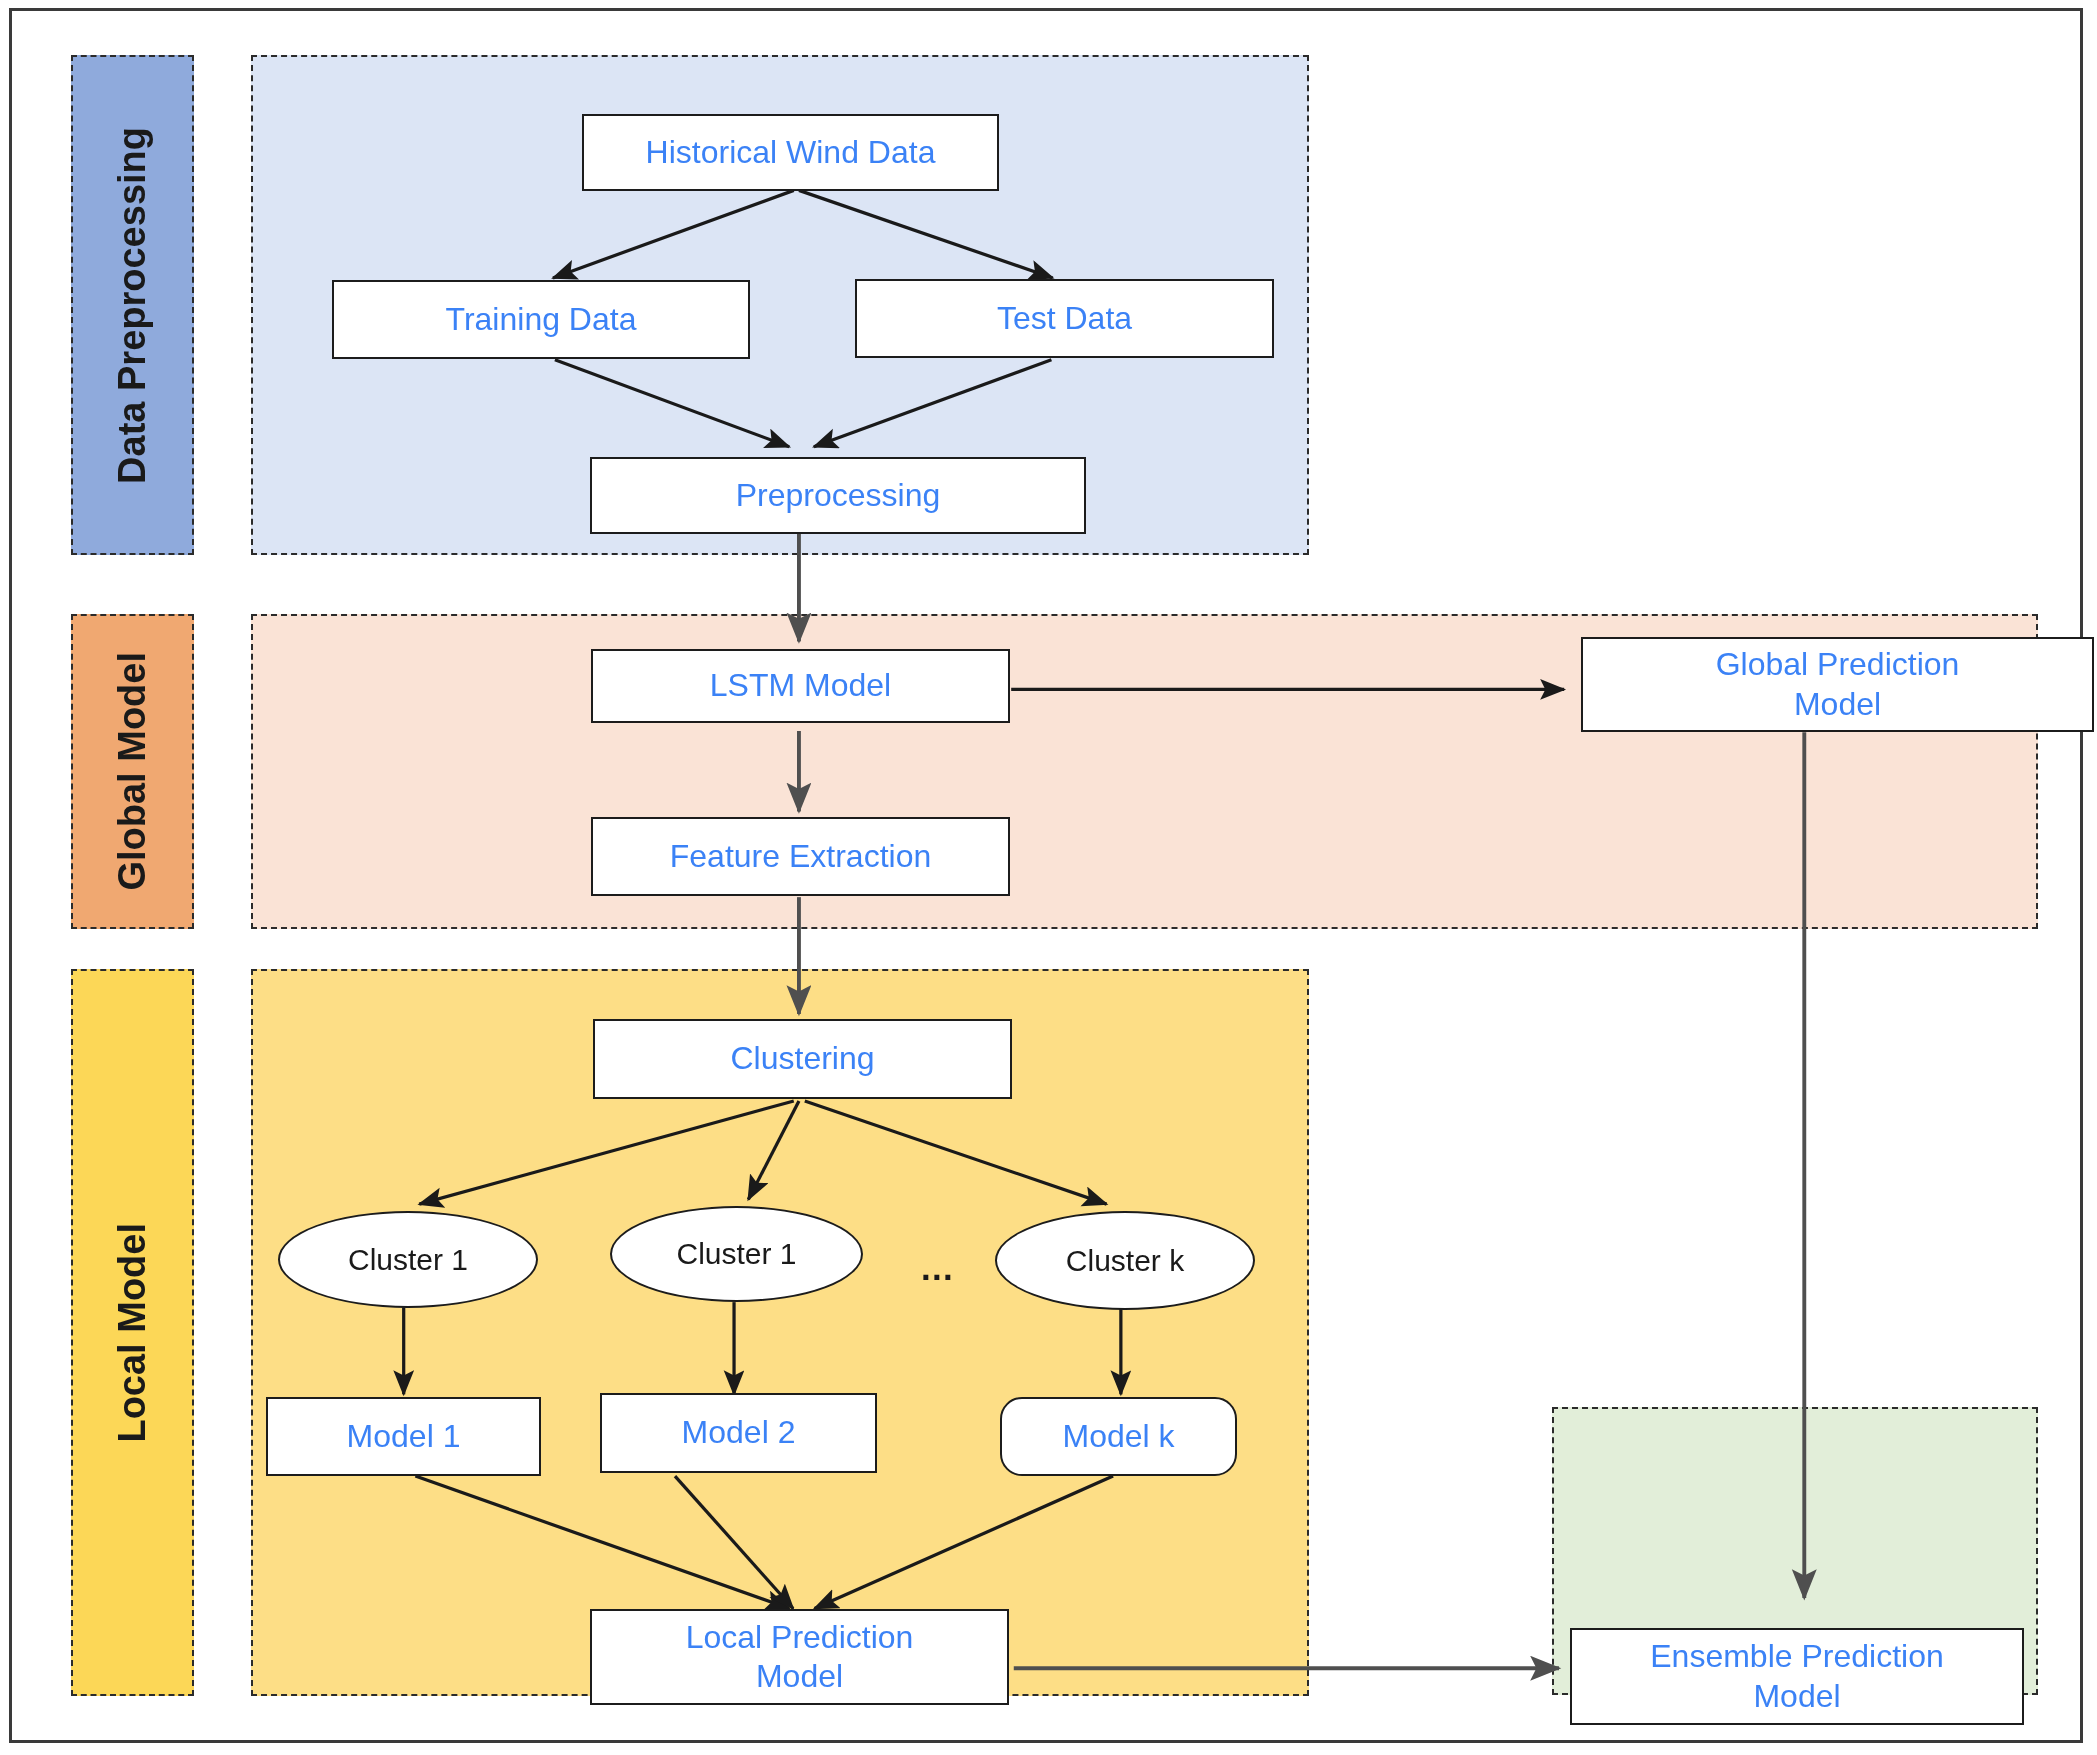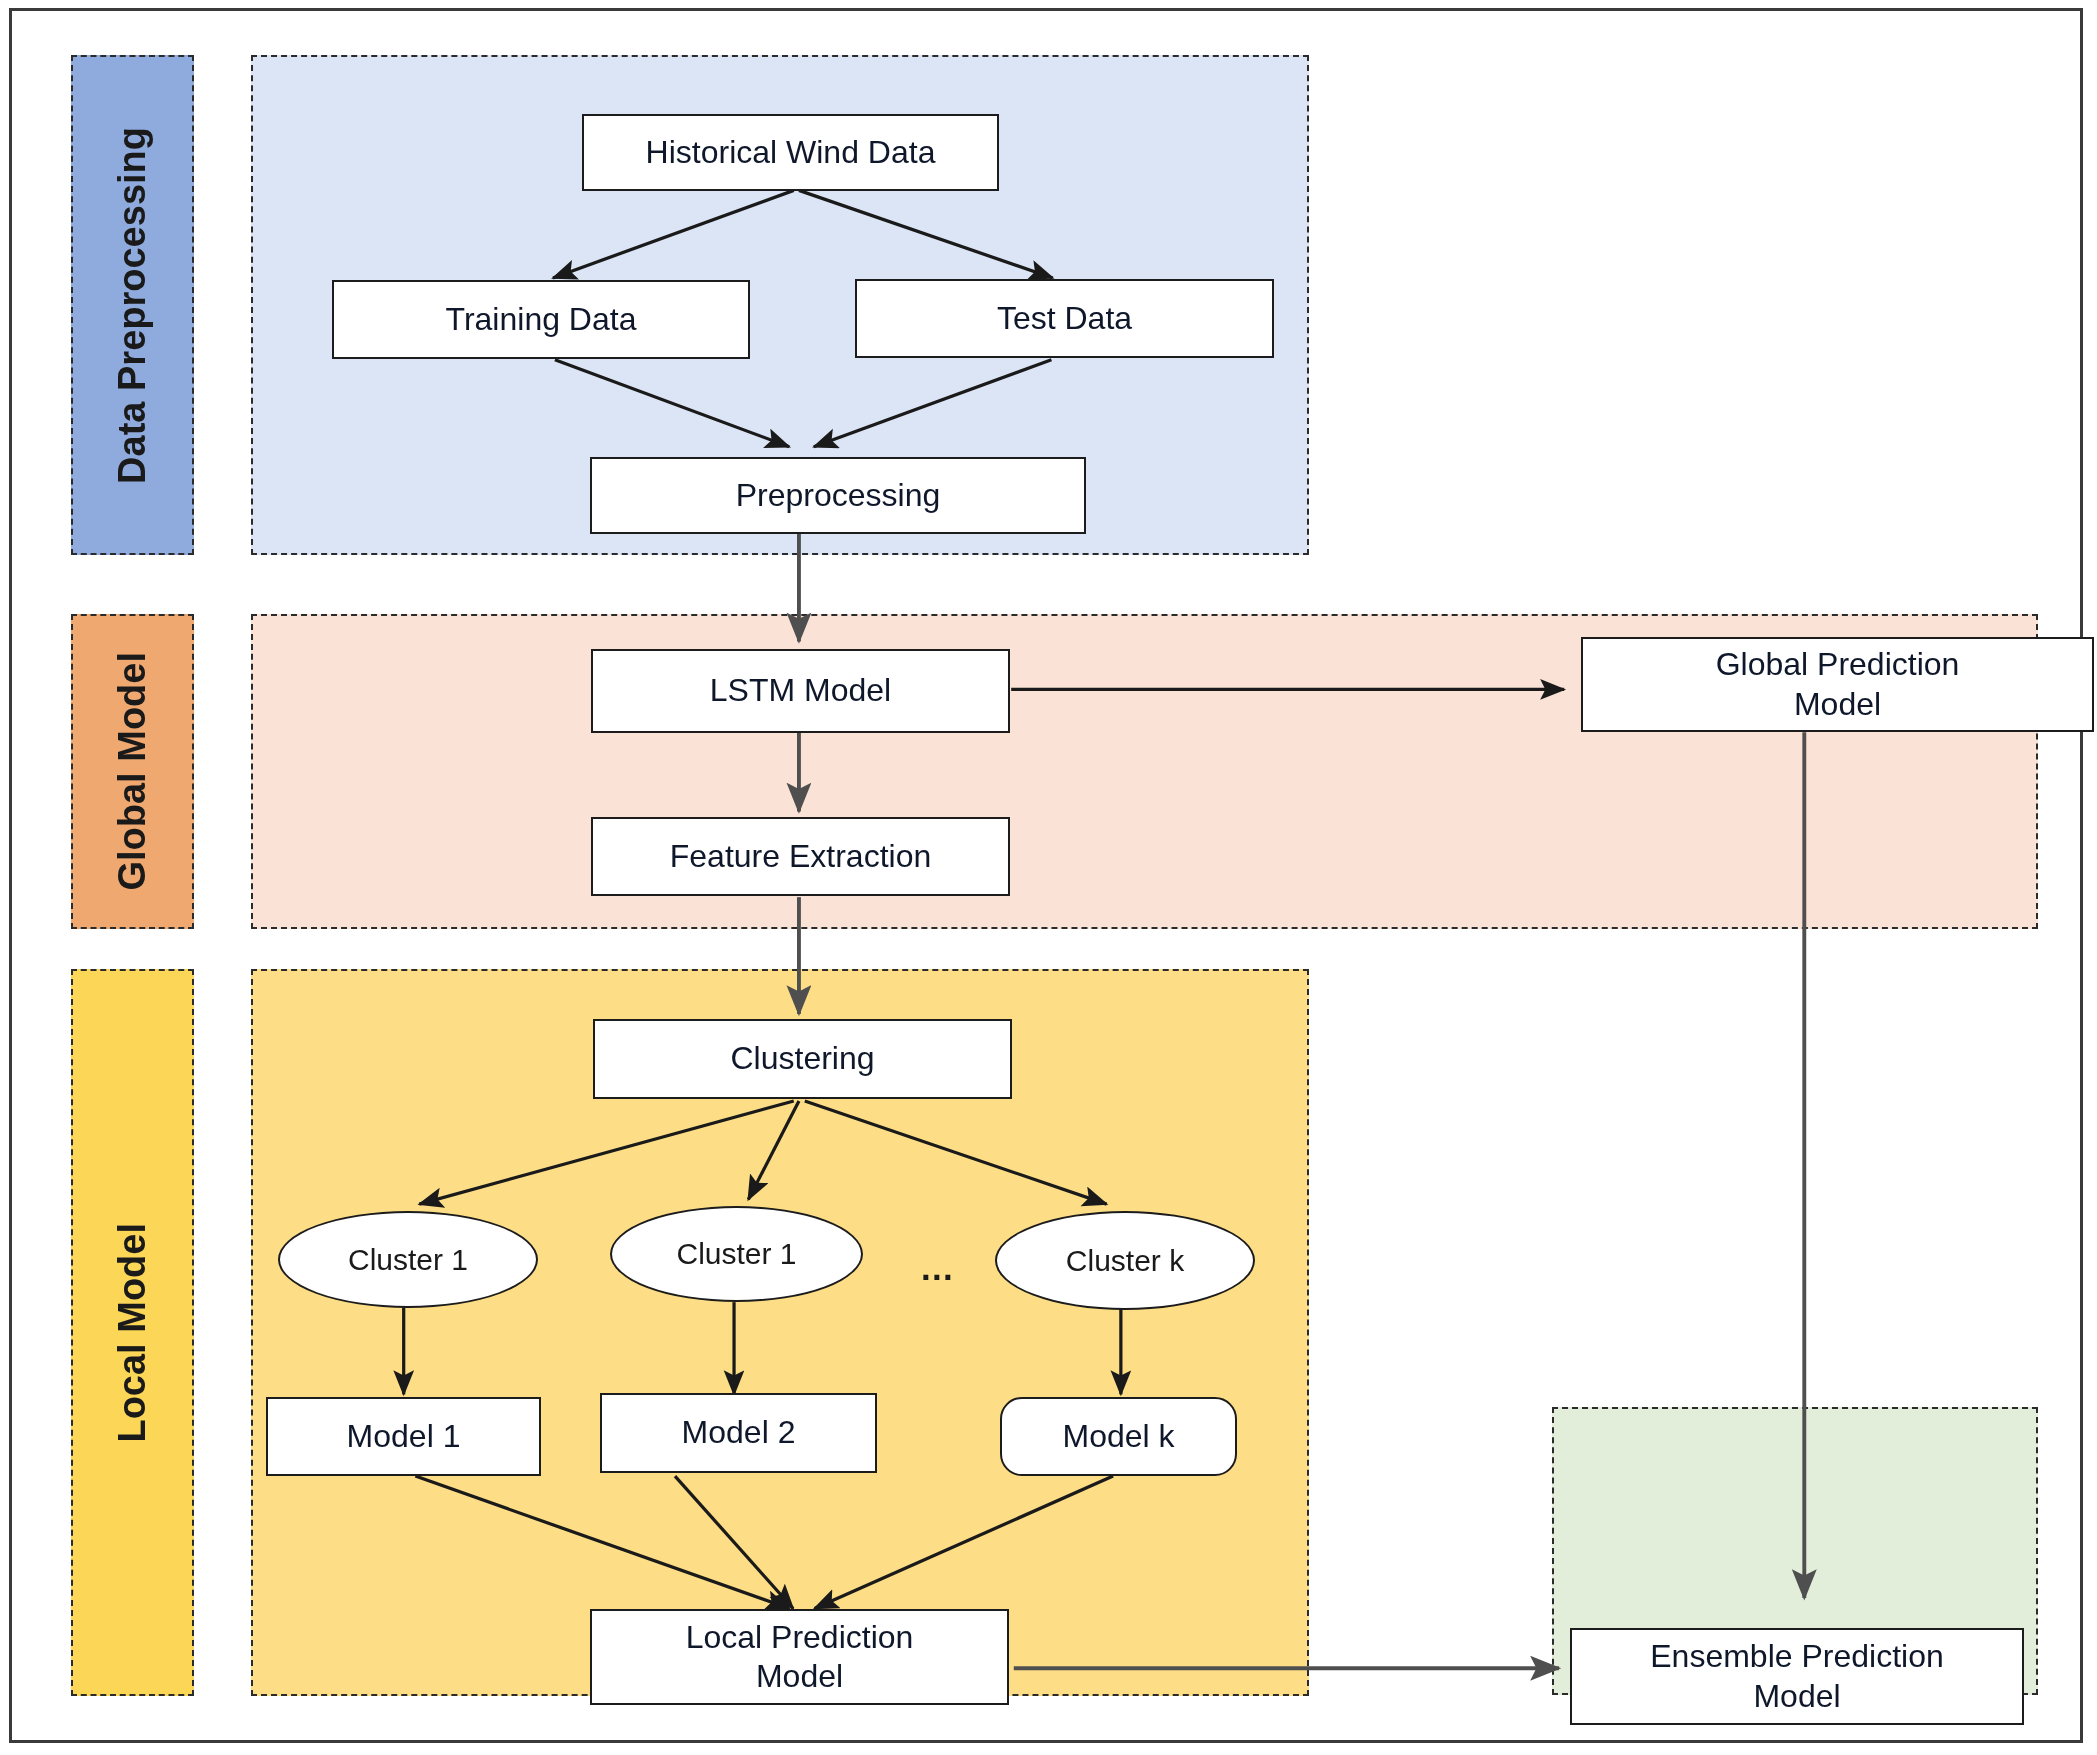--- a/index.html
+++ b/index.html
@@ -53,21 +53,21 @@
   .node {
     position: absolute;
     box-sizing: border-box;
     background: #ffffff;
     border: 2.6px solid #1c1c1c;
     display: flex;
     align-items: center;
     justify-content: center;
     text-align: center;
     font-size: 32px;
-    color: #0f172a;
+    color: #3b82f6;
     line-height: 1.18;
     z-index: 5;
   }
   .node.two-line { line-height: 1.22; }
   
   .ellipse {
     position: absolute;
     box-sizing: border-box;
     background: #ffffff;
     border: 2.6px solid #1c1c1c;
@@ -183,21 +183,21 @@
   </svg>
 
   <div class="node" style="left:582px; top:114px; width:417px; height:77px;">Historical Wind Data</div>
 
   <div class="node" style="left:332px; top:280px; width:418px; height:79px;">Training Data</div>
 
   <div class="node" style="left:855px; top:279px; width:419px; height:79px;">Test Data</div>
 
   <div class="node" style="left:590px; top:457px; width:496px; height:77px;">Preprocessing</div>
 
-  <div class="node" style="left:591px; top:649px; width:419px; height:84px;text-align:right;">LSTM Model</div>
+  <div class="node" style="left:591px; top:649px; width:419px; height:74px;text-align:right;">LSTM Model</div>
 
   <div class="node two-line" style="left:1581px; top:637px; width:513px; height:95px; flex-direction:column;">
     <span>Global Prediction</span>
     <span>Model</span>
   </div>
 
   <div class="node" style="left:591px; top:817px; width:419px; height:79px;">Feature Extraction</div>
 
   <div class="node" style="left:593px; top:1019px; width:419px; height:80px;">Clustering</div>
 

